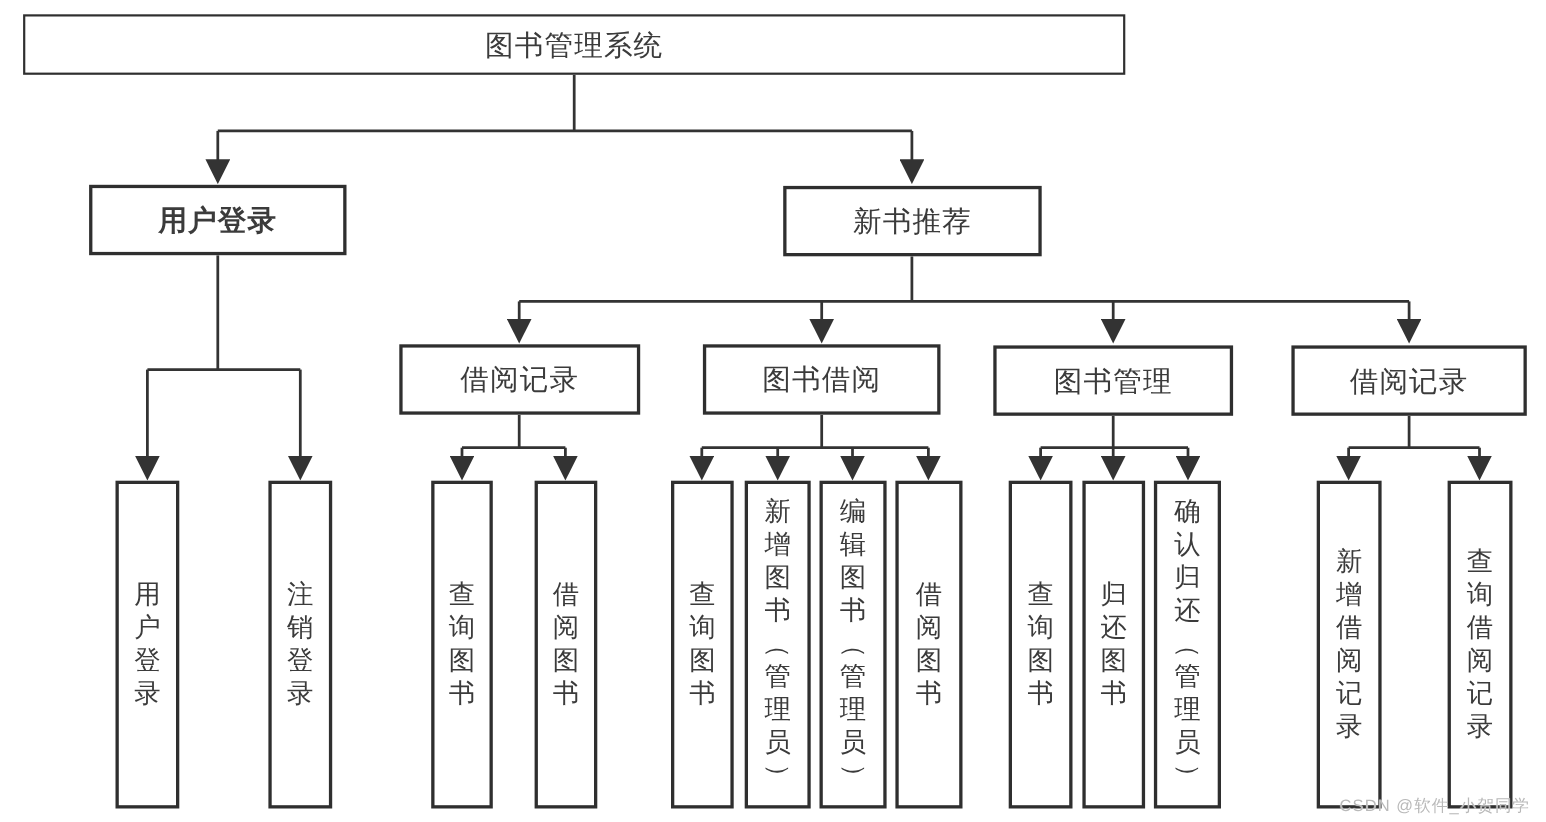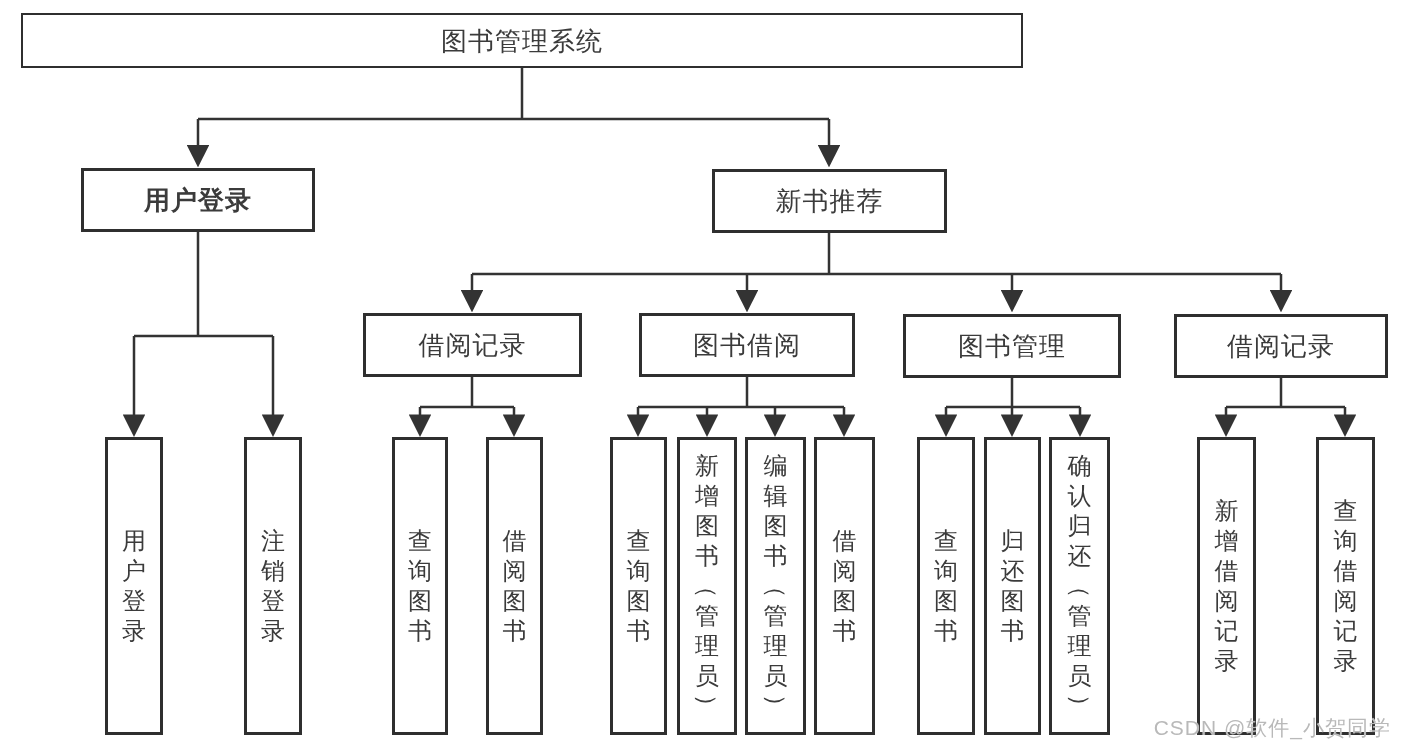--- a/index.html
+++ b/index.html
@@ -42,21 +42,21 @@
     font-size: 24px;
     letter-spacing: 0;
   }
   .vbox span { display: block; line-height: 1; }
   .vbox span.rot { transform: rotate(90deg); }
 
   .watermark {
     position: absolute;
     right: 14px;
     bottom: 5px;
-    font-size: 21px;
+    font-size: 15px;
     color: #b9b9b9;
     letter-spacing: 1px;
     z-index: 5;
     text-shadow: 0 0 1px #ffffff;
     white-space: nowrap;
   }
 </style>
 </head>
 <body>
 

